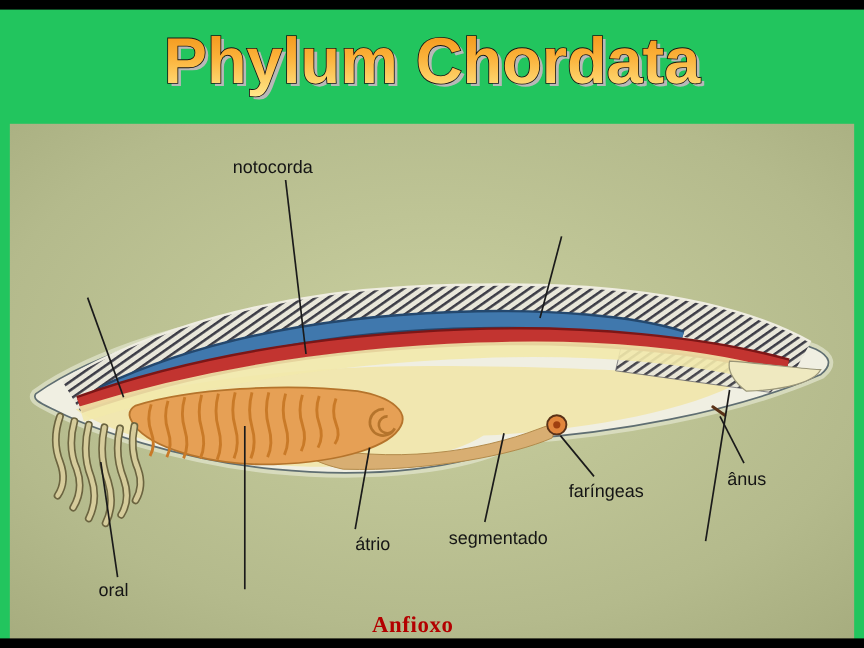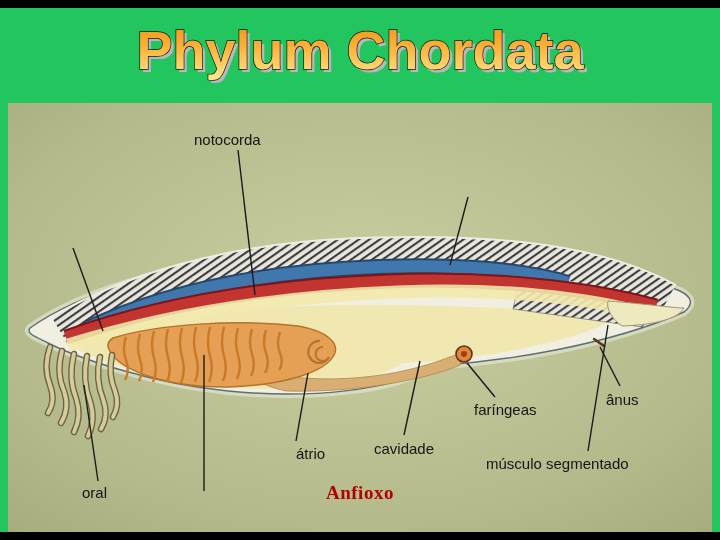--- a/index.html
+++ b/index.html
@@ -146,24 +146,23 @@
     <div class="lbl" style="left:186px;top:28px;text-align:right;">notocorda</div>
 
 
 
     <div class="lbl" style="left:466px;top:298px;">faríngeas</div>
 
     <div class="lbl" style="left:598px;top:288px;">ânus</div>
 
     <div class="lbl" style="left:288px;top:342px;">átrio</div>
 
-    <div class="lbl" style="left:366px;top:337px;">cavidade</div>
+    <div class="lbl" style="left:366px;top:337px;">segmentado</div>
 
-    <div class="lbl" style="left:478px;top:352px;">músculo segmentado</div>
 
     <div class="lbl" style="left:74px;top:381px;">oral</div>
 
 
-    <div id="caption" style="left:302px;top:379px;color:#b30000;margin-left:16px;" class="lbl">Anfioxo</div>
+    <div id="caption" style="left:302px;top:408px;color:#b30000;" class="lbl">Anfioxo</div>
   </div>
 
   <div class="bar" id="bar-bottom"></div>
 </div>
 
 </body></html>

